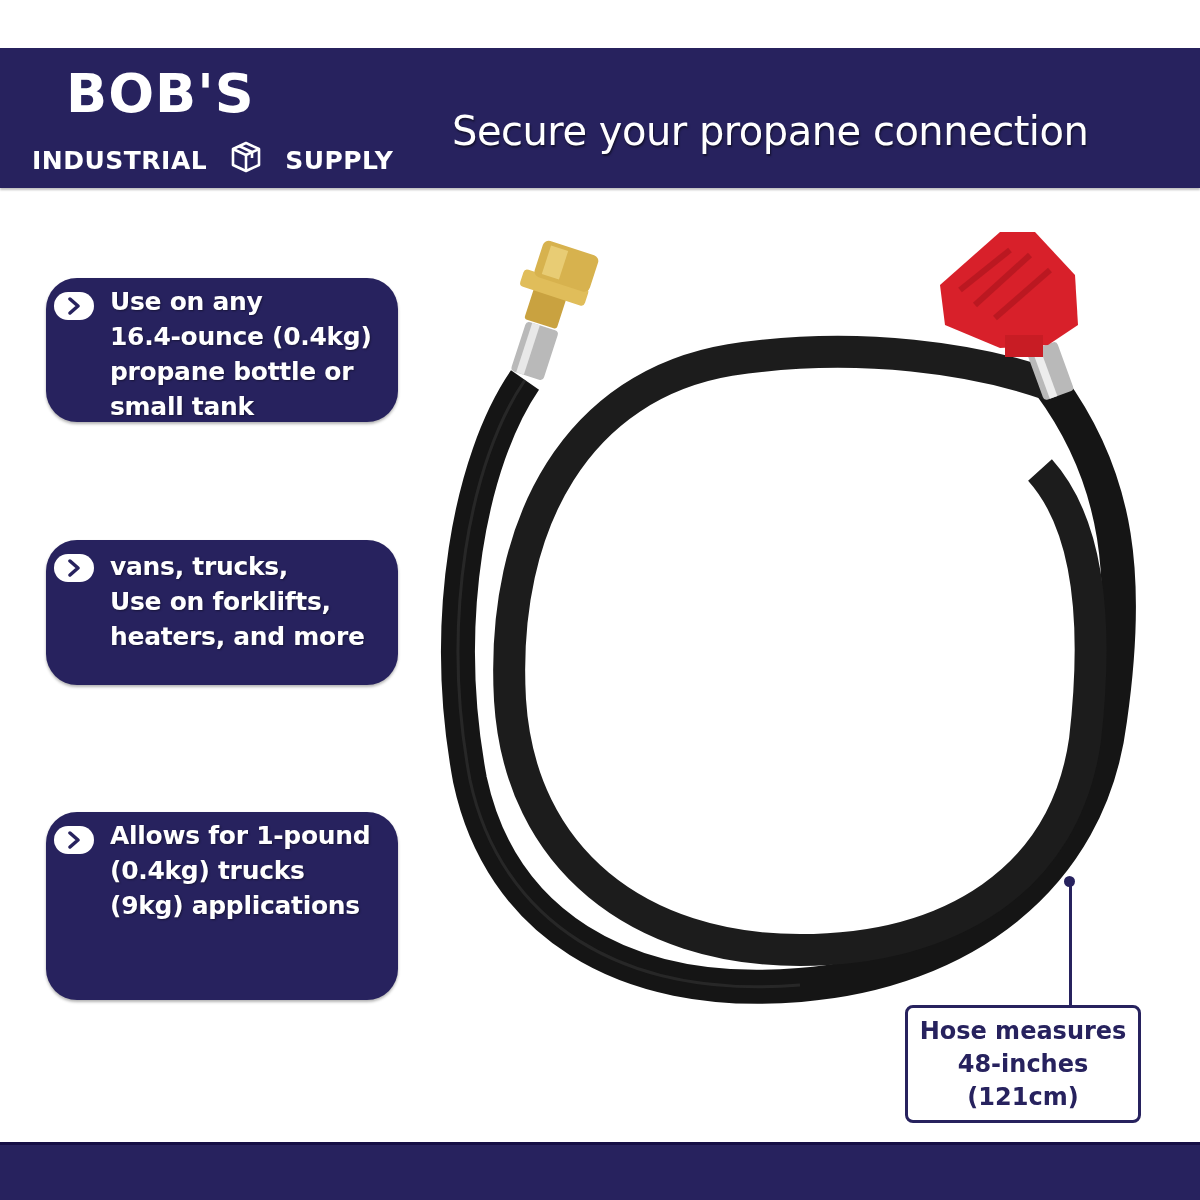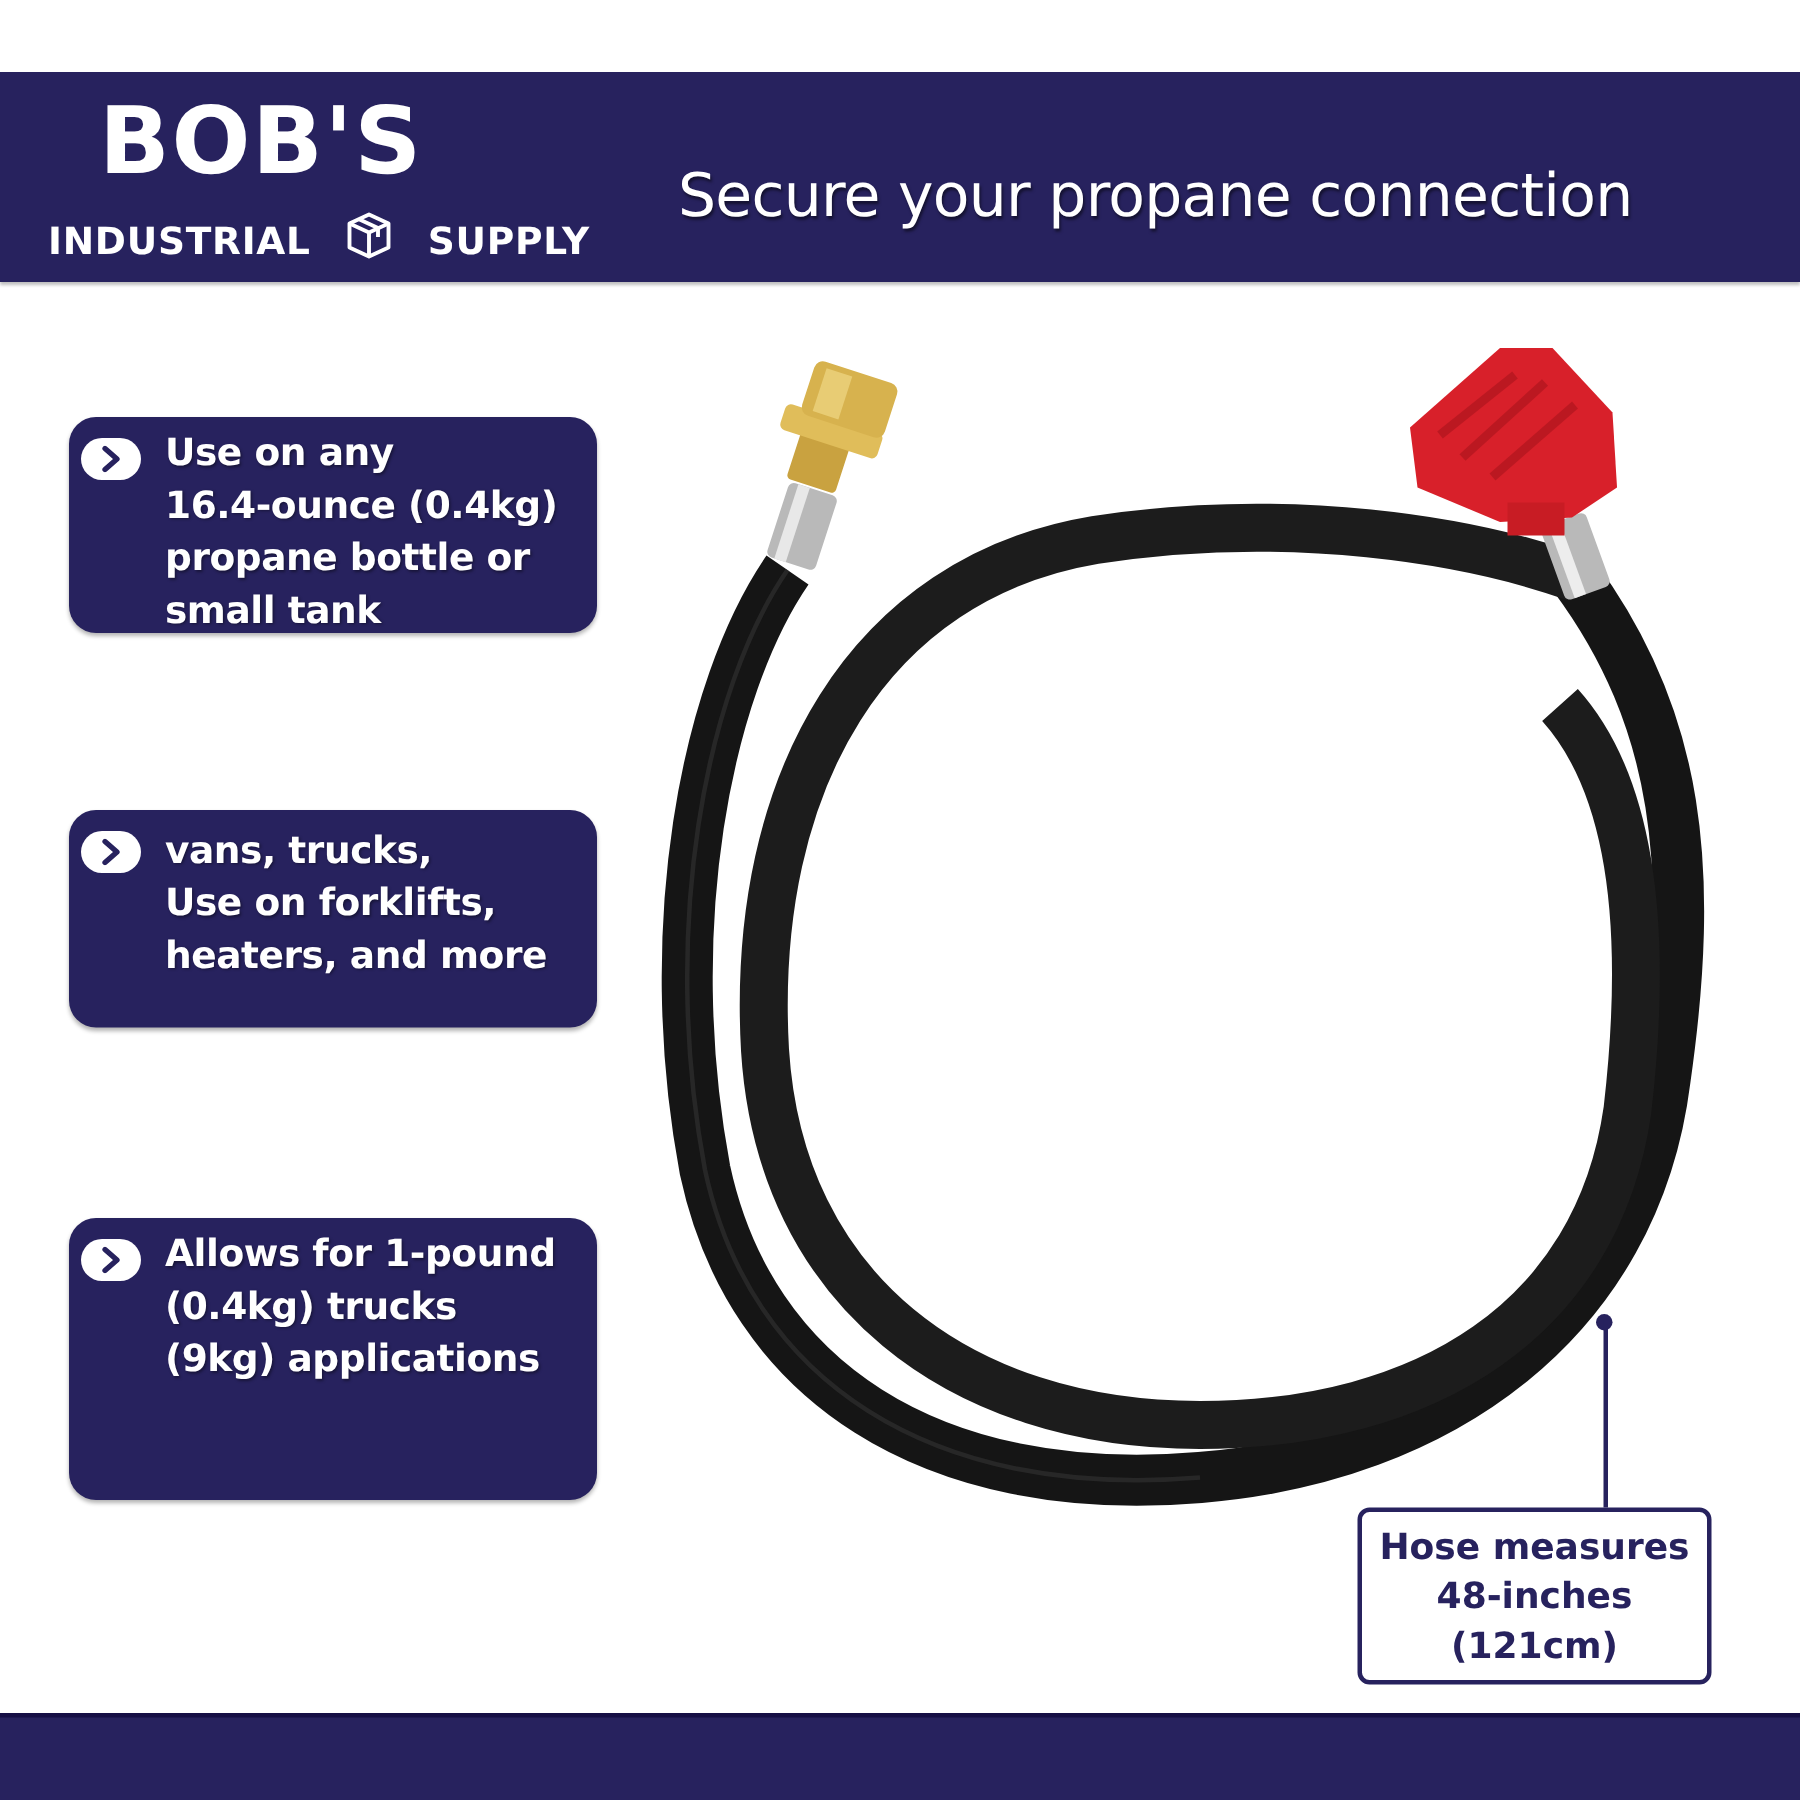--- a/index.html
+++ b/index.html
@@ -1,28 +1,28 @@
 <!DOCTYPE html>
 <html><head>
 <meta charset="utf-8">
 <style>
   html, body { margin:0; padding:0; }
   body { width:1200px; height:1200px; background:#ffffff; position:relative; overflow:hidden;
          font-family:"DejaVu Sans", "Liberation Sans", sans-serif; }
   .header { position:absolute; left:0; top:48px; width:1200px; height:140px; background:#27225e;
             box-shadow: 0 2px 2px rgba(0,0,0,0.25); }
   .logo { position:absolute; left:30px; top:0; width:360px; height:140px; color:#ffffff; }
-  .logo-main { position:absolute; left:36px; top:4px; font-size:62px; font-weight:bold; letter-spacing:1px;
+  .logo-main { position:absolute; left:36px; top:4px; font-size:54px; font-weight:bold; letter-spacing:1px;
                line-height:84px; font-family:"DejaVu Sans", sans-serif; }
   .logo-sub { position:absolute; left:2px; top:95px; height:34px; display:flex; align-items:center; gap:22px;
               font-size:25px; font-weight:bold; letter-spacing:0.5px; white-space:nowrap; }
   .logo-sub svg { width:34px; height:34px; }
   .tagline { position:absolute; left:452px; top:60px; font-size:40px; font-weight:normal; color:#ffffff;
              text-shadow: 1px 2px 2px rgba(0,0,0,0.5); white-space:nowrap; letter-spacing:-0.5px; }
-  .card { position:absolute; left:46px; width:352px; background:#27225e; border-radius:18px;
+  .card { position:absolute; left:46px; width:352px; background:#27225e; border-radius:31px;
           color:#ffffff; box-shadow: 0 2px 3px rgba(0,0,0,0.3); }
   .card .chev { position:absolute; left:8px; top:14px; width:40px; height:28px; background:#ffffff;
                 border-radius:14px; display:flex; align-items:center; justify-content:center; }
   .card .text { position:absolute; left:64px; top:6px; right:8px; font-size:25px; font-weight:bold;
                 line-height:35px; text-shadow: 1px 1px 2px rgba(0,0,0,0.4); letter-spacing:-0.3px; }
   .hose-area { position:absolute; left:440px; top:220px; width:740px; height:900px; }
   .callout-line { position:absolute; left:1069px; top:880px; width:3px; height:125px; background:#27225e; }
   .callout-dot { position:absolute; left:1064px; top:876px; width:11px; height:11px; border-radius:50%; background:#27225e; }
   .callout-box { position:absolute; left:905px; top:1005px; width:236px; height:118px; border:3px solid #27225e;
                  border-radius:8px; background:#ffffff; box-sizing:border-box; display:flex; flex-direction:column;

